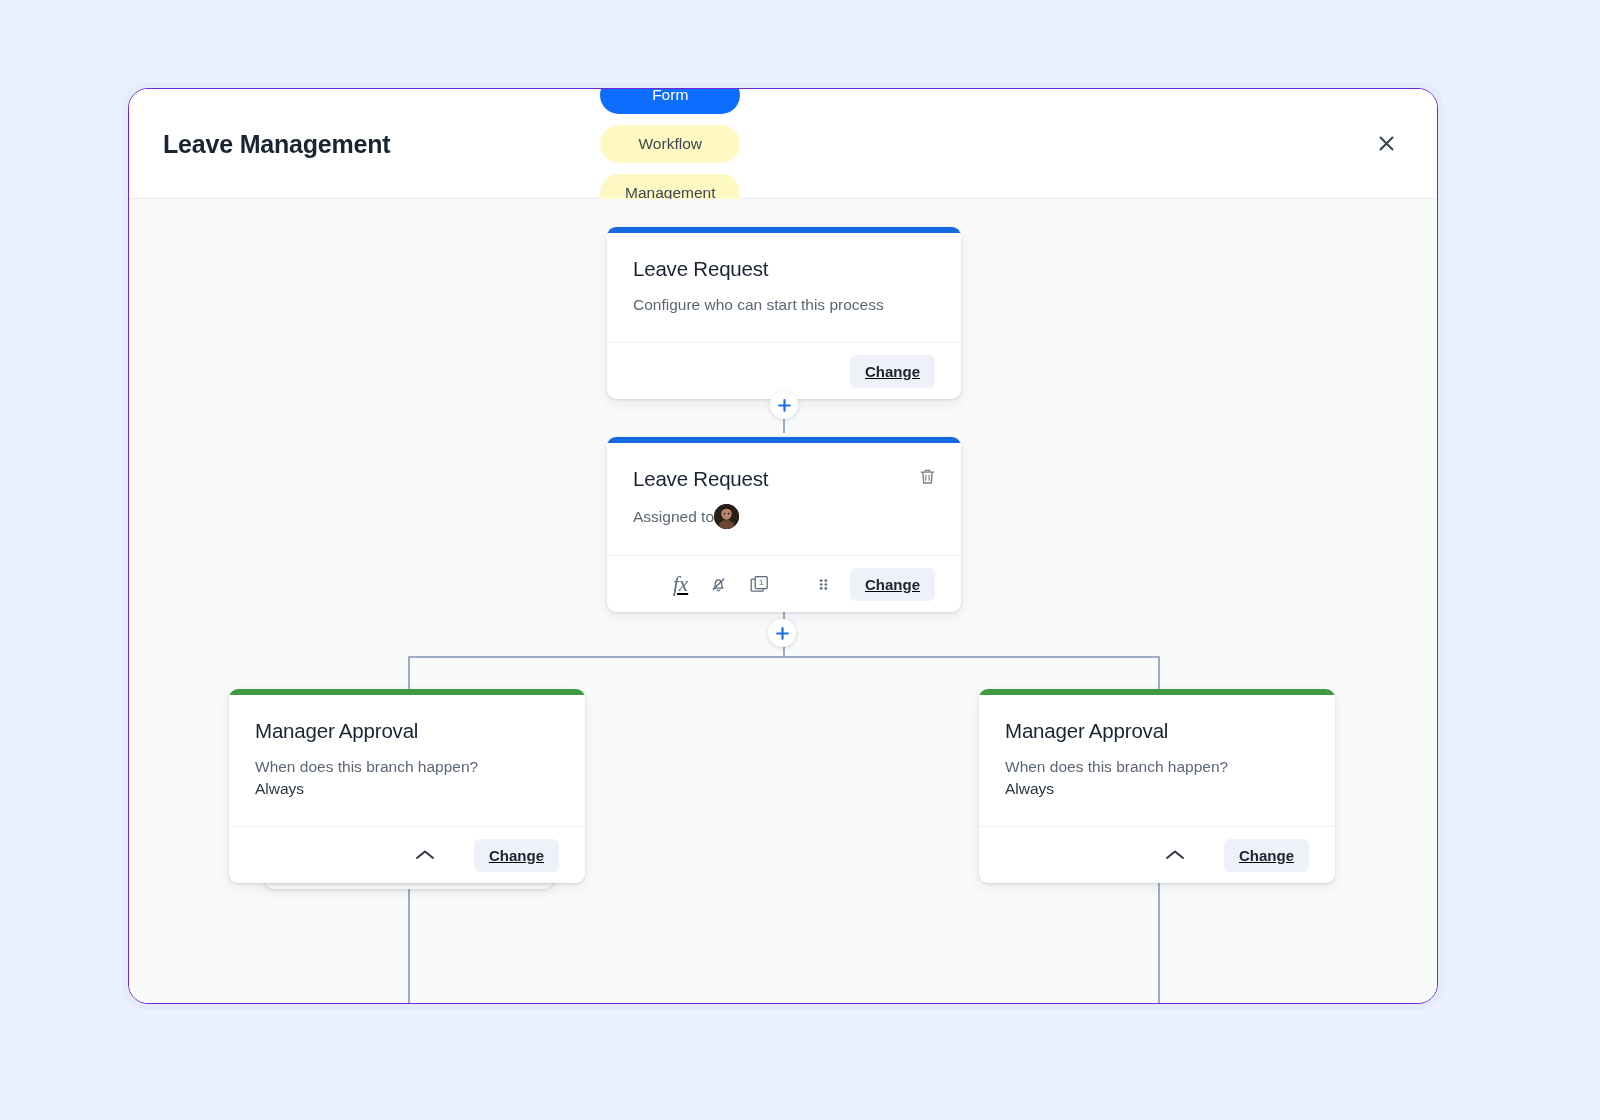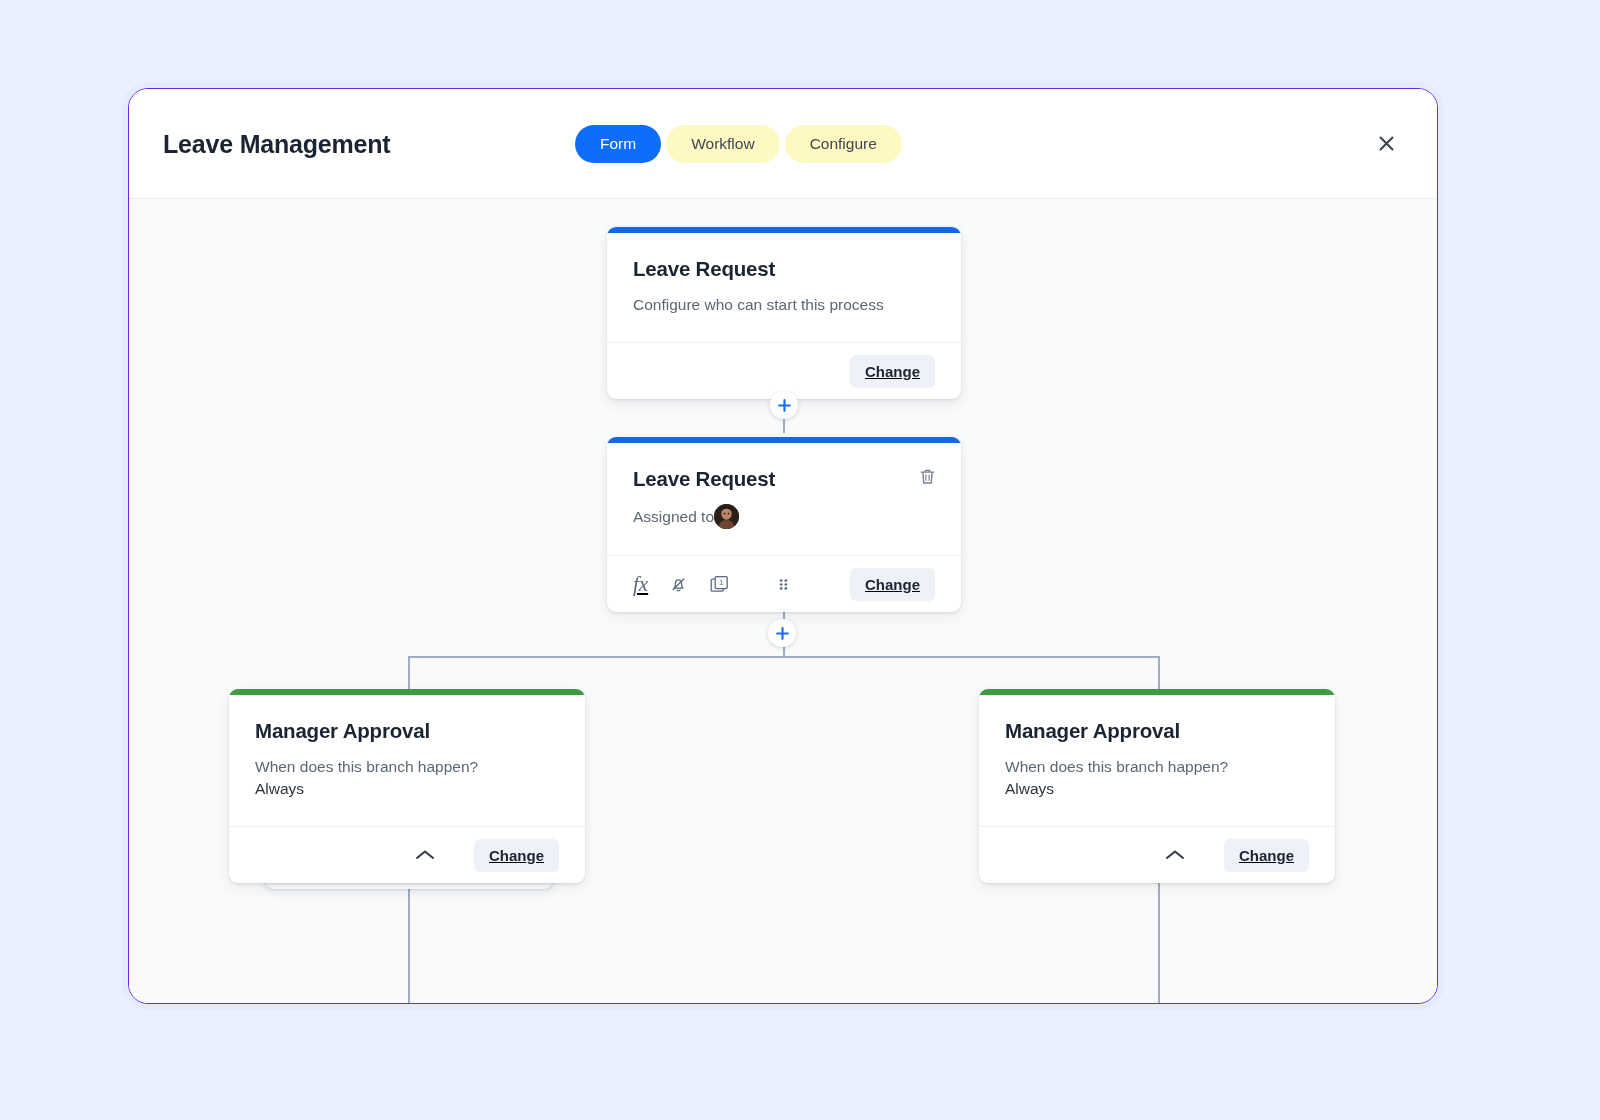--- a/index.html
+++ b/index.html
@@ -42,25 +42,26 @@
     top: 50%;
     transform: translateY(-50%);
     font-size: 25px;
     font-weight: bold;
     color: #1b2432;
     letter-spacing: -0.2px;
   }
 
   .tabs {
     position: absolute;
-    left: 446px;
+    left: 471px;
     top: 50%;
     transform: translateY(-50%);
     display: flex;
-    gap: 5px;
+    gap: 11px;
+    flex-direction: column;
   }
 
   .tab {
     border: none;
     border-radius: 999px;
     padding: 0 25px;
     height: 38px;
     line-height: 38px;
     font-size: 15.5px;
     font-family: "Liberation Sans", sans-serif;
@@ -138,21 +139,21 @@
     overflow: hidden;
   }
   .card-accent { height: 6px; width: 100%; }
   .accent-blue  { background: #1569e0; }
   .accent-green { background: #3f9a44; }
 
   .card-body { padding: 24px 26px 26px 26px; position: relative; }
 
   .card-title {
     font-size: 20.5px;
-    font-weight: bold;
+    font-weight: normal;
     color: #1b2432;
     letter-spacing: -0.2px;
   }
   .card-sub {
     margin-top: 13px;
     font-size: 15.5px;
     color: #5c6773;
     line-height: 1.42;
   }
   .card-sub-strong {
@@ -214,20 +215,21 @@
     display: flex;
     align-items: center;
     padding: 0;
   }
   .tool-fx {
     font-family: "Liberation Serif", serif;
     font-style: italic;
     font-size: 21px;
     color: #5d6a7d;
     line-height: 1;
+    margin-left: 40px;
   }
   .spacer { flex: 1; }
 
   .change-btn {
     background: #eef1f7;
     border: none;
     border-radius: 6px;
     padding: 0 15px;
     height: 33px;
     font-size: 15px;
@@ -261,21 +263,21 @@
 <body>
 
 <div class="window">
 
   <div class="header">
     <div class="app-title">Leave Management</div>
 
     <div class="tabs">
       <button class="tab active">Form</button>
       <button class="tab">Workflow</button>
-      <button class="tab">Configure</button>
+      <button class="tab">Management</button>
     </div>
 
     <button class="close-btn">
       <svg width="21" height="21" viewBox="0 0 21 21" fill="none">
         <path d="M4.5 4.5 L16.5 16.5 M16.5 4.5 L4.5 16.5" stroke="currentColor" stroke-width="2.1" stroke-linecap="round"></path>
       </svg>
     </button>
   </div>
 
   <div class="canvas">

